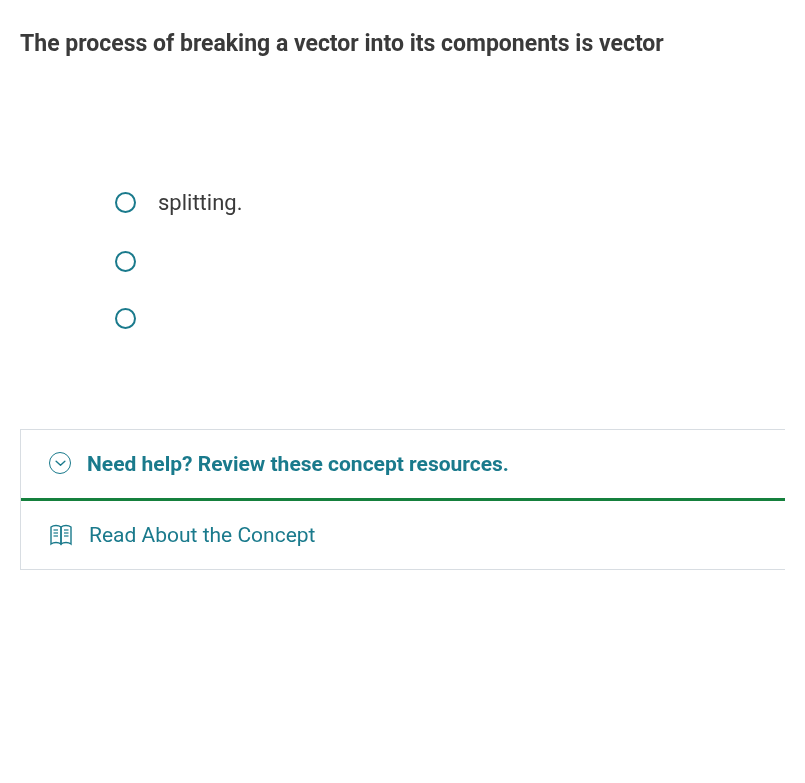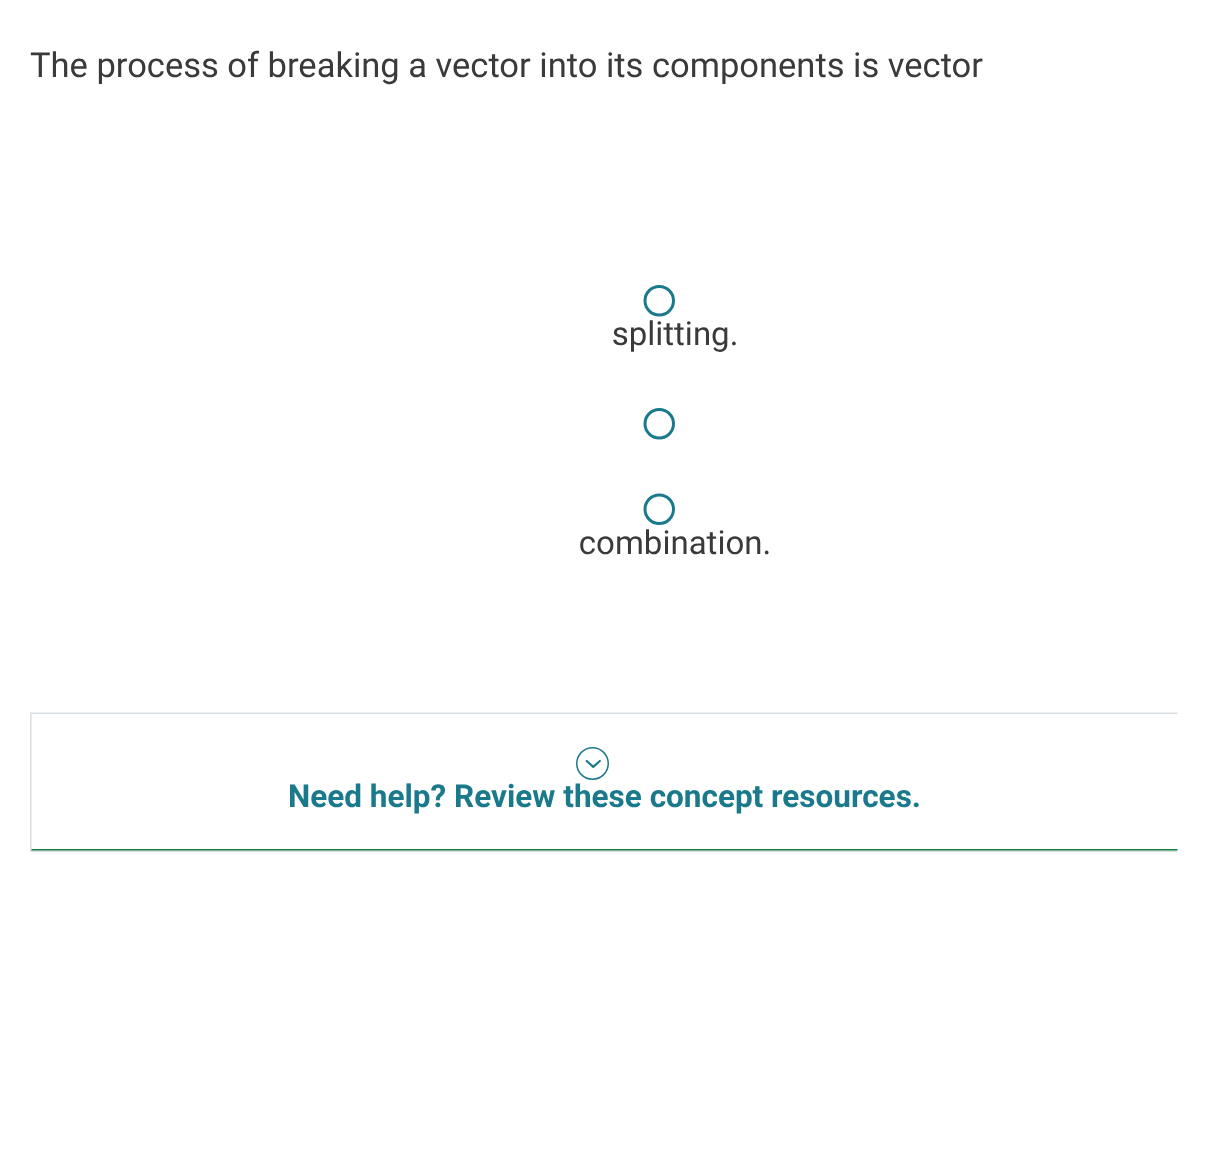--- a/index.html
+++ b/index.html
@@ -13,31 +13,30 @@
       width: 805px;
       height: 783px;
       padding: 28px 20px 0 20px;
       color: #3a3a3a;
     }
     .question-text {
       font-size: 23px;
       color: #3a3a3a;
       line-height: 1.4;
       margin-bottom: 130px;
-      font-weight: 400;
+      font-weight: 700;
     }
     .options-container {
       padding-left: 95px;
     }
     .option {
       display: flex;
       align-items: center;
       margin-bottom: 36px;
       cursor: pointer;
-      flex-direction: column;
     }
     .radio-circle {
       width: 21px;
       height: 21px;
       border: 2.5px solid #1a7a8c;
       border-radius: 50%;
       margin-right: 22px;
       flex-shrink: 0;
     }
     .option-label {
@@ -45,25 +44,24 @@
       color: #3a3a3a;
       font-weight: 400;
     }
     .resources-section {
       margin-top: 100px;
       border: 1px solid #d8dde2;
       border-right: none;
     }
     .resource-header {
       display: flex;
-      align-items: center;
+      align-items: flex-start;
       padding: 22px 28px;
-      border-bottom: 1px solid #15803d;
+      border-bottom: 3px solid #15803d;
       cursor: pointer;
-      flex-direction: column;
     }
     .chevron-icon {
       width: 22px;
       height: 22px;
       border: 1.5px solid #1a7a8c;
       border-radius: 50%;
       display: flex;
       align-items: center;
       justify-content: center;
       margin-right: 16px;
@@ -104,26 +102,40 @@
 <div class="options-container">
   <div class="option">
     <div class="radio-circle"></div>
     <div class="option-label">splitting.</div>
   </div>
   <div class="option">
     <div class="radio-circle"></div>
   </div>
   <div class="option">
     <div class="radio-circle"></div>
-    <div class="option-label">combination.</div>
   </div>
 </div>
 
 <div class="resources-section">
   <div class="resource-header">
     <div class="chevron-icon">
       <svg viewBox="0 0 12 8" fill="none">
         <path d="M1 1.5 L6 6 L11 1.5" stroke="#1a7a8c" stroke-width="1.6" fill="none" stroke-linecap="round" stroke-linejoin="round"></path>
       </svg>
     </div>
     <div class="resource-header-text">Need help? Review these concept resources.</div>
   </div>
+  <div class="resource-item">
+    <div class="book-icon">
+      <svg viewBox="0 0 24 22" fill="none">
+        <path d="M2 3 C2 3 4 1.5 7 1.5 C10 1.5 12 3 12 3 L12 20 C12 20 10 18.5 7 18.5 C4 18.5 2 20 2 20 Z" stroke="#1a7a8c" stroke-width="1.4" fill="none"></path>
+        <path d="M22 3 C22 3 20 1.5 17 1.5 C14 1.5 12 3 12 3 L12 20 C12 20 14 18.5 17 18.5 C20 18.5 22 20 22 20 Z" stroke="#1a7a8c" stroke-width="1.4" fill="none"></path>
+        <line x1="4.5" y1="6" x2="9" y2="6" stroke="#1a7a8c" stroke-width="1.2"></line>
+        <line x1="4.5" y1="9" x2="9" y2="9" stroke="#1a7a8c" stroke-width="1.2"></line>
+        <line x1="4.5" y1="12" x2="9" y2="12" stroke="#1a7a8c" stroke-width="1.2"></line>
+        <line x1="15" y1="6" x2="19.5" y2="6" stroke="#1a7a8c" stroke-width="1.2"></line>
+        <line x1="15" y1="9" x2="19.5" y2="9" stroke="#1a7a8c" stroke-width="1.2"></line>
+        <line x1="15" y1="12" x2="19.5" y2="12" stroke="#1a7a8c" stroke-width="1.2"></line>
+      </svg>
+    </div>
+    <div class="resource-item-text">Read About the Concept</div>
+  </div>
 </div>
 
 </body></html>

